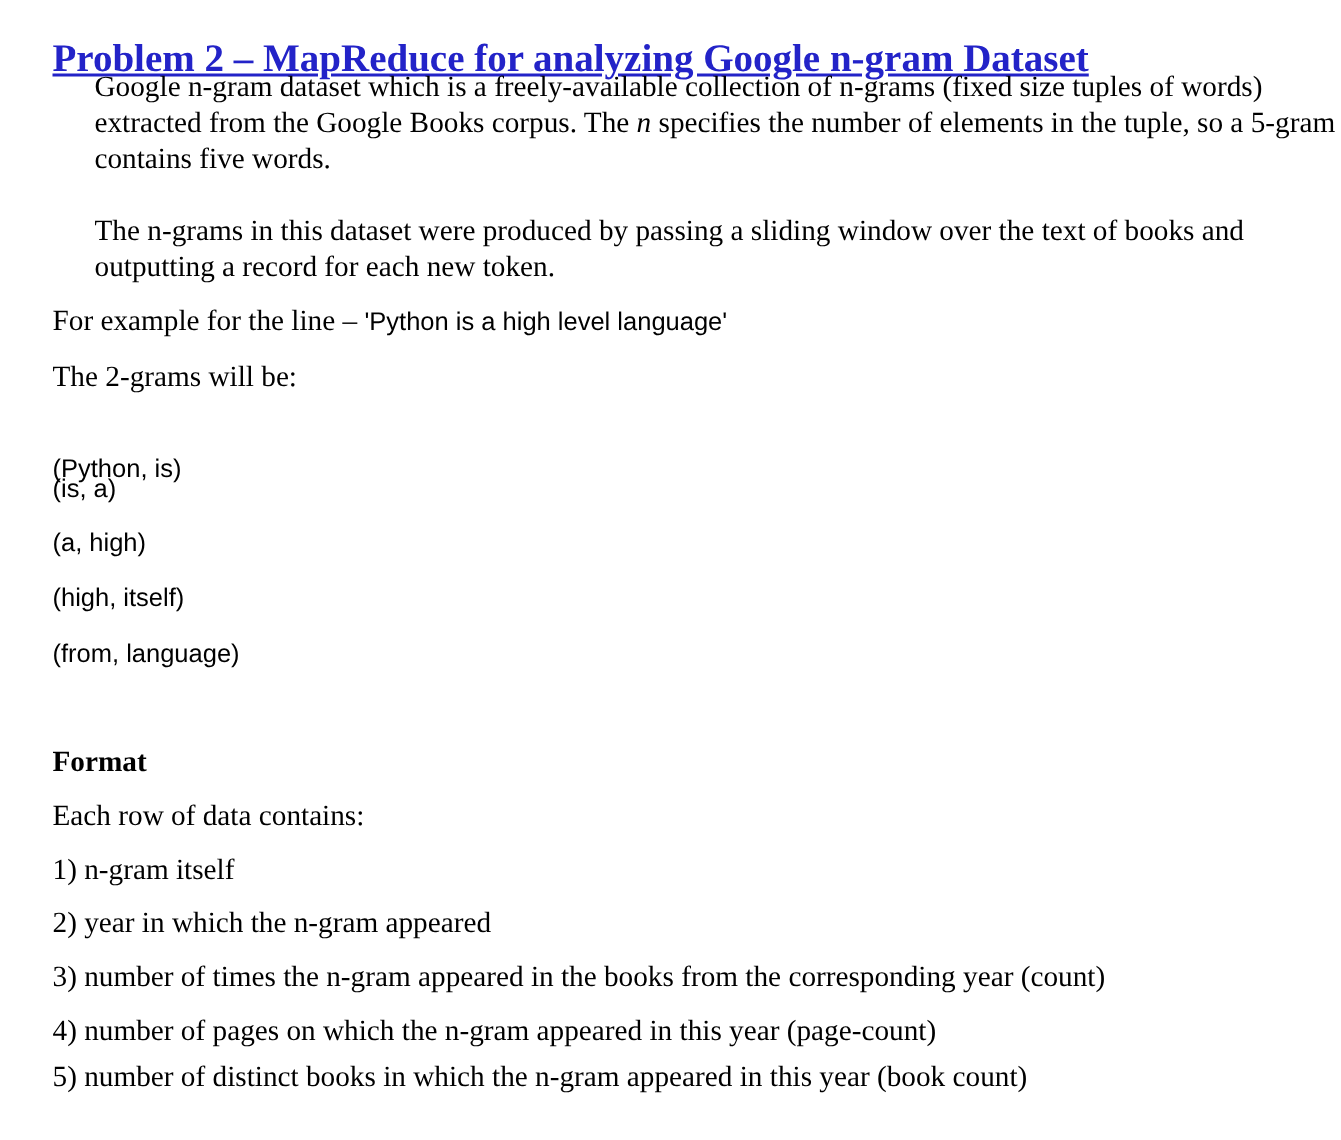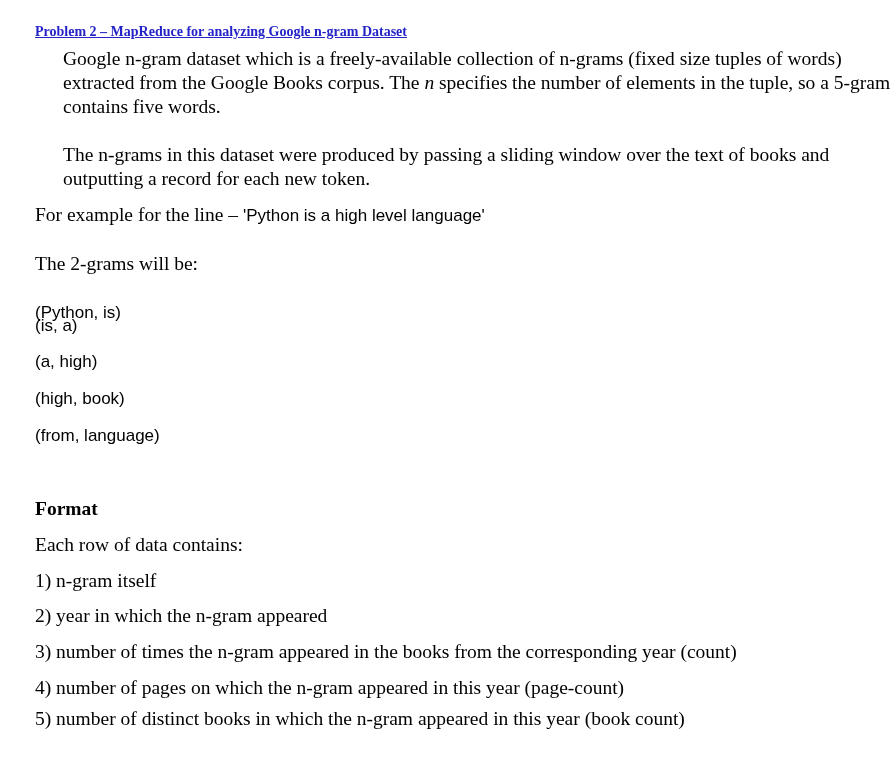--- a/index.html
+++ b/index.html
@@ -1,44 +1,44 @@
 <!DOCTYPE html>
 <html><head>
 <meta charset="utf-8">
 <style>
   html, body { margin:0; padding:0; background:#ffffff; }
   body { width:894px; height:760px; overflow:hidden; position:relative; color:#000; }
   .serif { font-family: "Liberation Serif", "DejaVu Serif", serif; }
   .sans { font-family: "Liberation Sans", "DejaVu Sans", sans-serif; text-align: right; }
-  .title { position:absolute; left:35px; top:24px; font-family:"Liberation Serif", serif; font-weight:bold; font-size:14px; color:#1a0dab; text-decoration:underline; color:#2323c8; white-space:nowrap; }
+  .title { position:absolute; left:35px; top:24px; font-family:"Liberation Serif", serif; font-weight:bold; font-size:26px; color:#1a0dab; text-decoration:underline; color:#2323c8; white-space:nowrap; }
   .para { position:absolute; left:35px; font-family:"Liberation Serif", serif; font-size:19.5px; line-height:24px; width:830px;margin-left:28px; }
   .line { position:absolute; left:35px; font-size:19.5px; white-space:nowrap; }
   .line.serif { font-family:"Liberation Serif", serif; }
   .line.sans { font-family:"Liberation Sans", "DejaVu Sans", sans-serif; font-size:17px; }
   .bold { font-weight:bold; }
   em { font-style:italic; }
 </style>
 </head>
 <body>
 
 <div>
   <div class="title">Problem 2 – MapReduce for analyzing Google n-gram Dataset</div>
 
   <div class="para" style="top:47px;"><span>Google n-gram dataset which is a freely-available collection of n-grams (fixed size tuples of words) extracted from the Google Books corpus. The </span><em>n</em><span> specifies the number of elements in the tuple, so a 5-gram contains five words.</span></div>
 
   <div class="para" style="top:143px;">The n-grams in this dataset were produced by passing a sliding window over the text of books and outputting a record for each new token.</div>
 
   <div class="line serif" style="top:204px;"><span>For example for the line – </span><span class="sans" style="font-size:17px;">'Python is a high level language'</span></div>
 
-  <div class="line serif" style="top:253px;">The 2-grams will be:</div>
+  <div class="line serif" style="top:241px;">The 2-grams will be:</div>
 
   <div class="line sans" style="top:279px;margin-top:24px;">(Python, is)</div>
   <div class="line sans" style="top:316px;">(is, a)</div>
   <div class="line sans" style="top:352px;">(a, high)</div>
-  <div class="line sans" style="top:389px;">(high, book)</div>
+  <div class="line sans" style="top:389px;">(high, itself)</div>
   <div class="line sans" style="top:426px;">(from, language)</div>
 
   <div class="line serif bold" style="top:498px;">Format</div>
   <div class="line serif" style="top:534px;">Each row of data contains:</div>
   <div class="line serif" style="top:570px;">1) n-gram itself</div>
   <div class="line serif" style="top:605px;">2) year in which the n-gram appeared</div>
   <div class="line serif" style="top:641px;">3) number of times the n-gram appeared in the books from the corresponding year (count)</div>
   <div class="line serif" style="top:677px;">4) number of pages on which the n-gram appeared in this year (page-count)</div>
   <div class="line serif" style="top:708px;">5) number of distinct books in which the  n-gram appeared in this year (book count)</div>
 </div>

